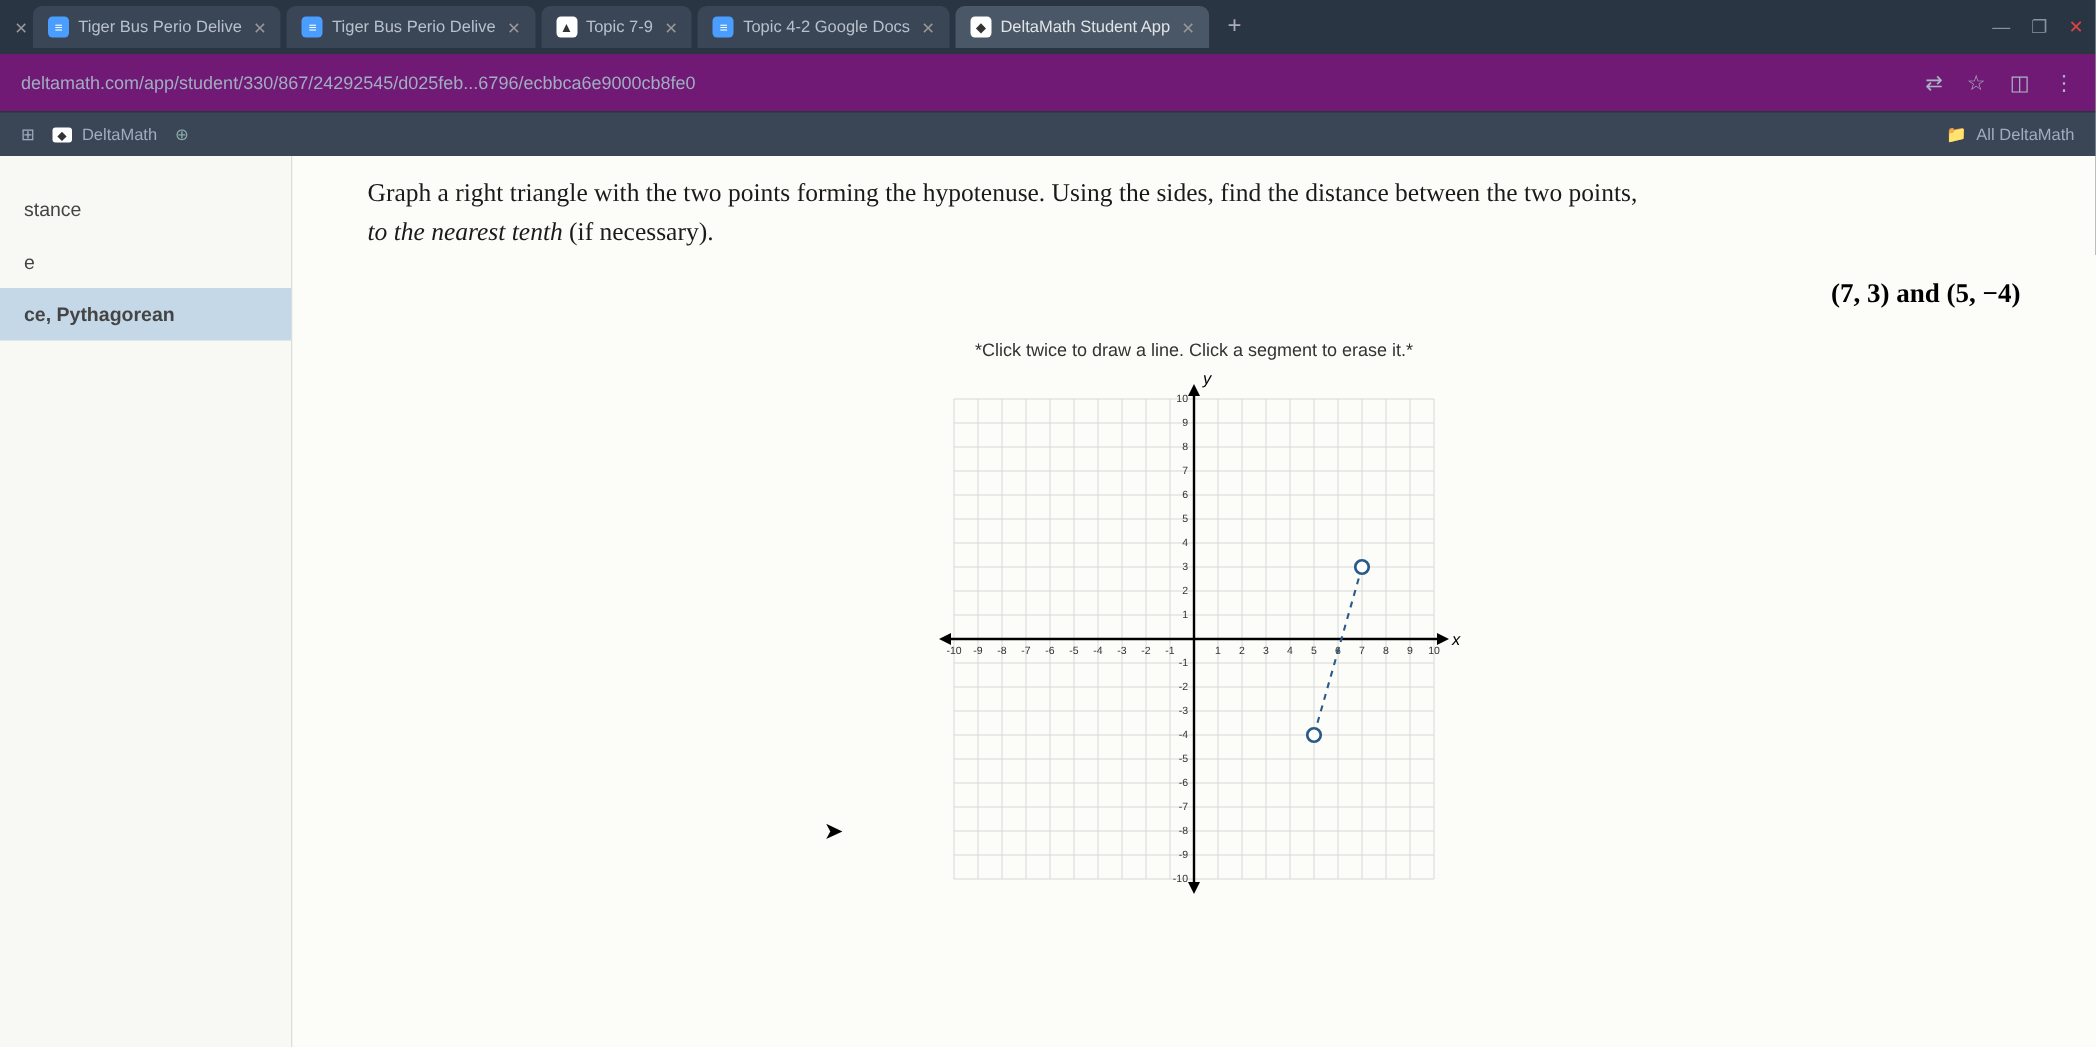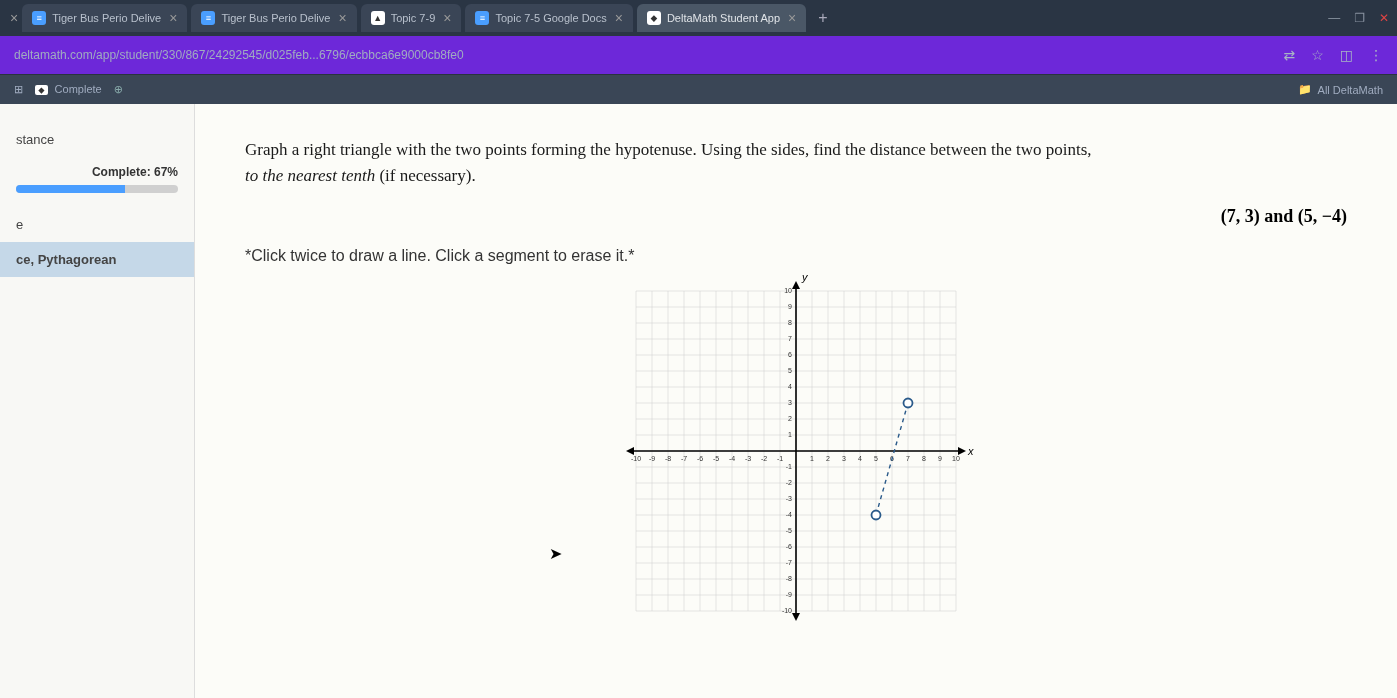--- a/index.html
+++ b/index.html
@@ -59,21 +59,21 @@
       margin-left: auto;
       display: flex;
       gap: 14px;
       color: #8892a0;
       align-items: center;
     }
     .window-controls span { font-size: 12px; }
     .close-x { color: #d44; }
     .addr-bar {
       height: 38px;
-      background: #6d28d9;
+      background: #701a75;
       display: flex;
       align-items: center;
       padding: 0 14px;
       color: #a0acc0;
       font-size: 12px;
     }
     .addr-actions {
       margin-left: auto;
       display: flex;
       gap: 16px;
@@ -136,40 +136,41 @@
       overflow: hidden;
     }
     .progress-bar-inner {
       height: 100%;
       background: #4a9eff;
       width: 67%;
     }
     .main {
       flex: 1;
       background: #fcfcf8;
-      padding: 33px 50px;
+      padding: 12px 50px;
       overflow: auto;
       position: relative;
     }
     .instruction {
       font-family: Georgia, serif;
       font-size: 17px;
       color: #1a1a1a;
       line-height: 1.5;
       margin-bottom: 18px;
       max-width: 860px;
     }
     .points {
       text-align: right;
       font-family: Georgia, serif;
       font-size: 18px;
       margin-bottom: 20px;
     }
     .hint {
-      font-size: 16px;
+      text-align: center;
+      font-size: 12px;
       color: #333;
       margin-bottom: 6px;
     }
     .graph-wrap {
       display: flex;
       justify-content: center;
     }
     .graph {
       position: relative;
       width: 360px;
@@ -200,21 +201,21 @@
     <span>Tiger Bus Perio Delive</span>
     <span class="tab-close">×</span>
   </div>
   <div class="tab">
     <span class="tab-icon white">▲</span>
     <span>Topic 7-9</span>
     <span class="tab-close">×</span>
   </div>
   <div class="tab">
     <span class="tab-icon">≡</span>
-    <span>Topic 7-5 Google Docs</span>
+    <span>Topic 4-2 Google Docs</span>
     <span class="tab-close">×</span>
   </div>
   <div class="tab active">
     <span class="tab-icon white">⬥</span>
     <span>DeltaMath Student App</span>
     <span class="tab-close">×</span>
   </div>
   <span style="color:#aab;padding:0 8px;">+</span>
   <div class="window-controls">
     <span>—</span>
@@ -230,41 +231,33 @@
     <span>☆</span>
     <span>◫</span>
     <span>⋮</span>
   </div>
 </div>
 
 <div class="bookmarks">
   <span>⊞</span>
   <span>
     <span style="background:#fff;border-radius:2px;padding:0 3px;color:#333;font-size:9px;margin-right:4px;">⬥</span>
-    <span>Complete</span>
+    <span>DeltaMath</span>
   </span>
   <span style="color:#8aa;">⊕</span>
   <div class="bookmarks-right">
     <span>📁</span>
     <span>All DeltaMath</span>
   </div>
 </div>
 
 <div class="content">
   <div class="sidebar">
     <div class="sidebar-item">
       <span>stance</span>
-    </div>
-    <div class="progress-block">
-      <div class="progress-label">
-        <span>Complete: </span><span>67%</span>
-      </div>
-      <div class="progress-bar-outer">
-        <div class="progress-bar-inner"></div>
-      </div>
     </div>
     <div class="sidebar-item">
       <span>e</span>
     </div>
     <div class="sidebar-item active">
       <span>ce, Pythagorean</span>
     </div>
   </div>
 
   <div class="main">

